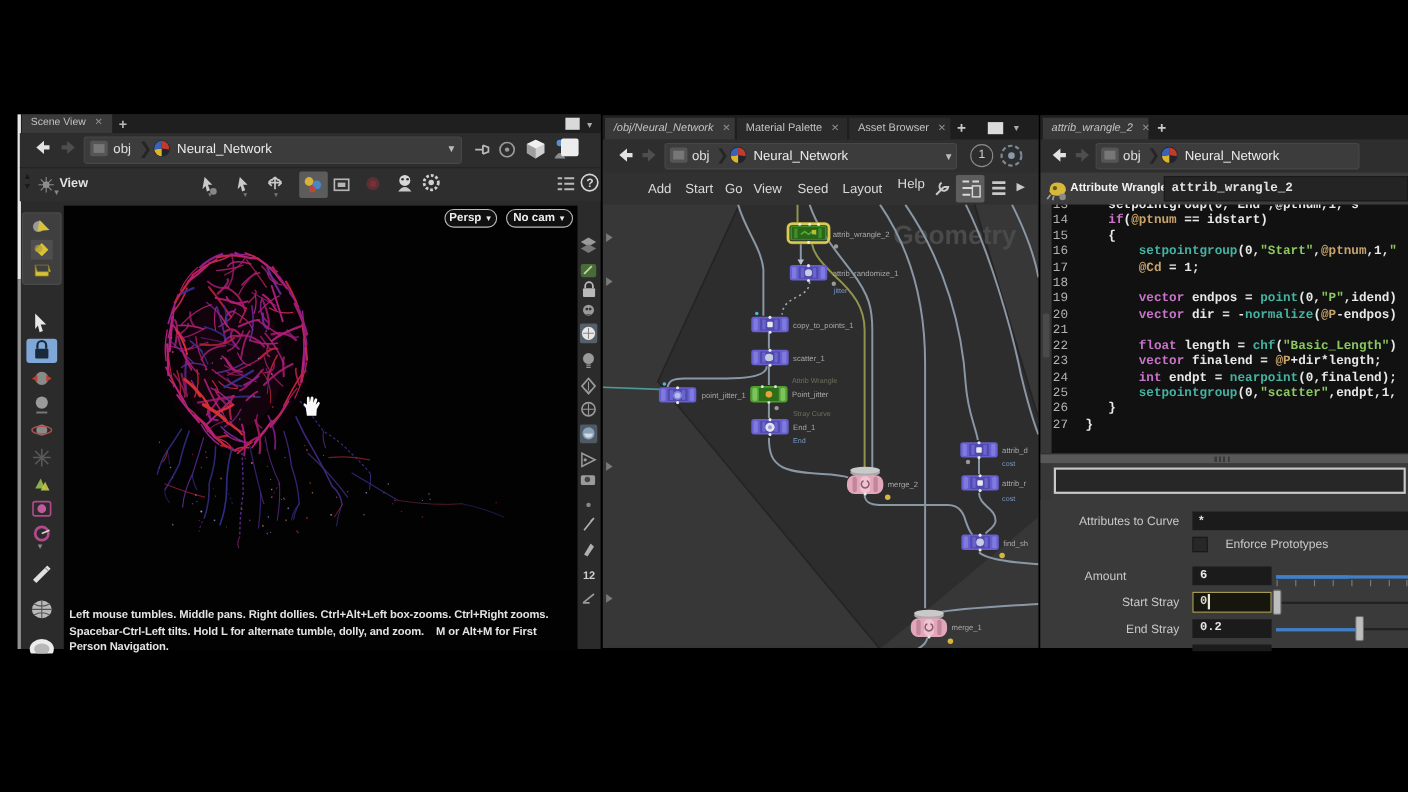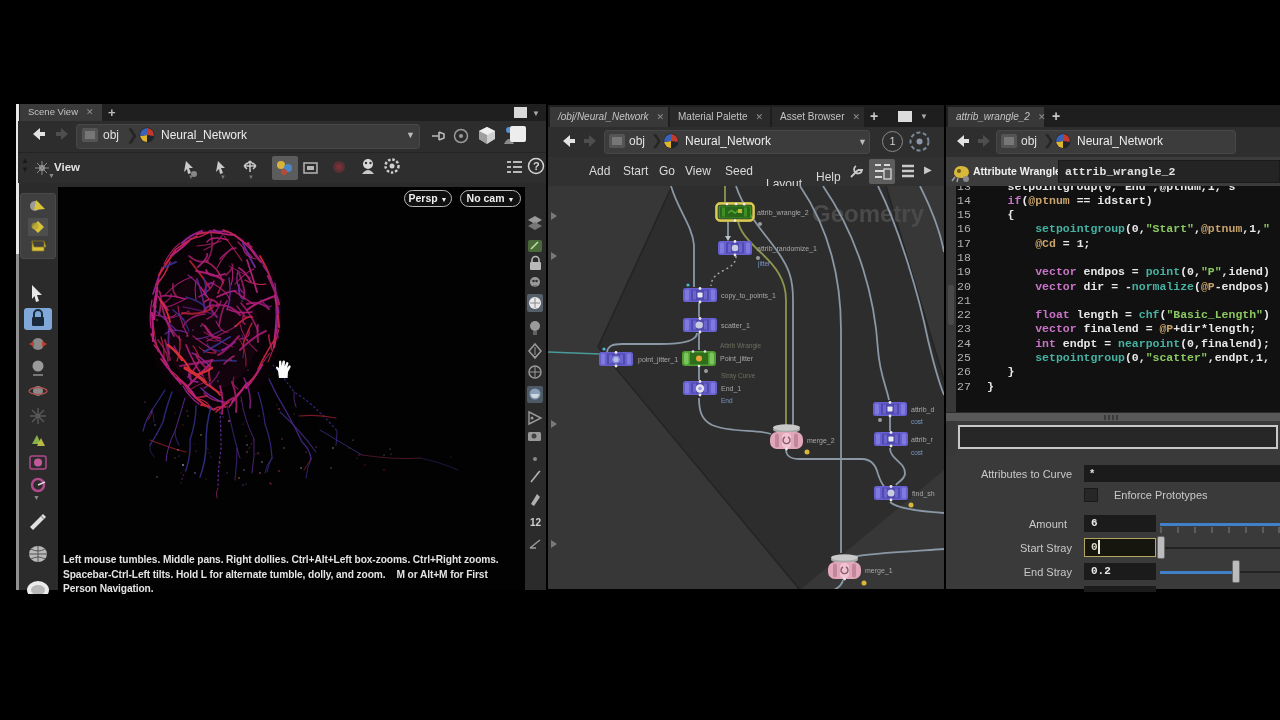--- a/index.html
+++ b/index.html
@@ -560,22 +560,22 @@
           <circle cx="10.5" cy="10.5" r="9" fill="none" stroke="#7a8a9a" stroke-width="2" stroke-dasharray="4 2.5"></circle>
           <circle cx="10.5" cy="10.5" r="3" fill="#8a9aaa"></circle>
         </svg></div>
  </div>
  <div class="abs" style="left:0;top:52px;width:396px;height:29px;background:#313131;color:#dadada;font-size:12px">
   <span class="abs" style="left:41px;top:7px">Add</span>
       <span class="abs" style="left:75px;top:7px">Start</span>
   <span class="abs" style="left:111px;top:7px">Go</span>
       <span class="abs" style="left:137px;top:7px">View</span>
   <span class="abs" style="left:177px;top:7px">Seed</span>
-      <span class="abs" style="left:218px;top:20px">Layout</span>
-  <span class="abs" style="left:268px;top:13px">Help</span>
+      <span class="abs" style="left:218px;top:7px">Layout</span>
+  <span class="abs" style="left:268px;top:3px">Help</span>
   <div class="abs" style="left:300px;top:5px"><svg width="18" height="18">
           <path d="M3 15 L10 8 M8 4 a4 4 0 1 0 6 4 L10 8" stroke="#c9c9c9" stroke-width="1.8" fill="none"></path>
         </svg></div>
   <div class="abs" style="left:321px;top:2px;width:26px;height:25px;background:#5d5d5d;border-radius:2px"><svg width="26" height="25">
           <path d="M6 6 h6 M6 12 h9 M6 18 h7 M15 6 h6" stroke="#d8d8d8" stroke-width="1.8"></path>
           <rect x="15" y="10" width="7" height="10" fill="none" stroke="#d8d8d8" stroke-width="1.3"></rect>
         </svg></div>
   <div class="abs" style="left:351px;top:5px"><svg width="18" height="18">
           <path d="M3 4 h12 M3 9 h12 M3 14 h12" stroke="#c9c9c9" stroke-width="2.4"></path>
         </svg></div>
@@ -779,21 +779,21 @@
  <div class="abs" style="left:158px;top:2px;width:14px;height:5px;background:repeating-linear-gradient(90deg,#3a3a3a 0 2px,#585858 2px 4px)"></div>
 </div>
 <div class="abs" style="left:958px;top:425px;width:320px;height:24px;background:#272727;border:2px solid #c9c9c9"></div>
 <div class="abs" style="left:946px;top:455px;width:334px;height:134px;background:#3a3a3a;font-size:11px;color:#c9c9c9">
  <div class="abs" style="left:0px;top:13px;width:126px;text-align:right;white-space:nowrap">Attributes to Curve</div>
  <div class="abs" style="left:138px;top:10px;width:196px;height:17px;background:#1b1b1b">
       <span style="position:absolute;left:6px;top:2px;color:#e2e2e2;font-weight:bold">*</span>
     </div>
  <div class="abs" style="left:138px;top:33px;width:14px;height:14px;background:#272727;border:1px solid #1a1a1a"></div>
  <div class="abs" style="left:168px;top:34px;white-space:nowrap">Enforce Prototypes</div>
- <div class="abs" style="left:65px;top:63px;width:74px;text-align:center">Amount</div>
+ <div class="abs" style="left:40px;top:63px;width:74px;text-align:left">Amount</div>
  <div class="abs mono" style="left:138px;top:60px;width:72px;height:17px;background:#1b1b1b">
       <span style="position:absolute;left:7px;top:2px;color:#e8e8e8;font-weight:bold;font-size:11px">6</span>
     </div>
  <div class="abs" style="left:214px;top:68px;width:66px;height:2.5px;background:#3f80c8"></div>
  <svg class="abs" style="left:214px;top:72px" width="120" height="8">
       <g stroke="#7e7e7e">
         <path d="M1 0 V6"></path>
         <path d="M18 0 V6"></path>
         <path d="M35 0 V6"></path>
         <path d="M52 0 V6"></path>

